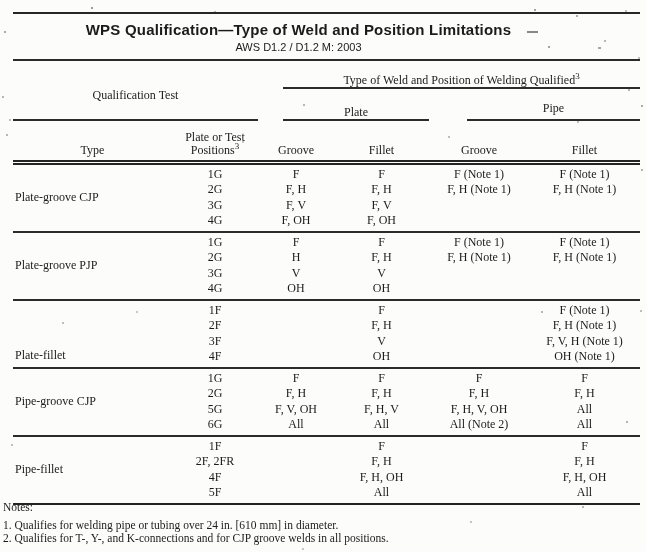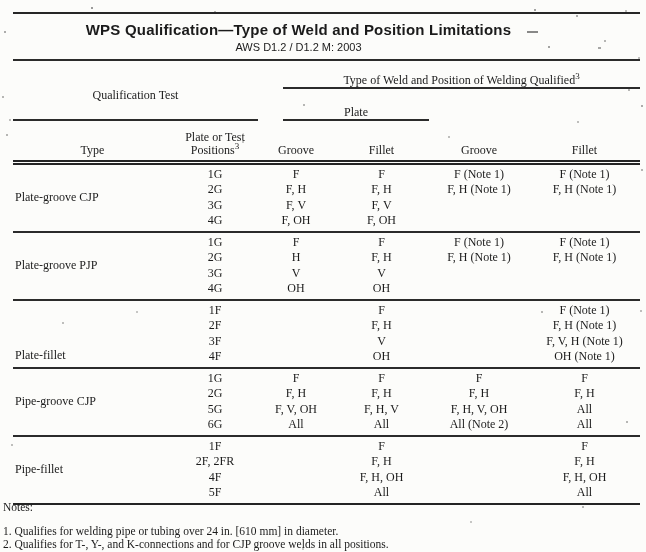--- a/index.html
+++ b/index.html
@@ -37,21 +37,21 @@
   sup{font-size:9px;line-height:0;}
   
   .group{padding:2px 0 3px 0;}
   .group.ruled{border-top:2px solid #2b2b2b;}
   .group{grid-auto-rows:15.25px;}
   .gcell{font-size:12px;line-height:15px;text-align:center;white-space:nowrap;}
   .glabel{text-align:left;align-self:center;padding-left:2px;}
   .tbody-wrap{border-bottom:2.5px solid #242424;}
   
   .notes{position:absolute;left:3px;top:501px;width:620px;font-size:11.5px;line-height:12.5px;}
-  .notes-label{margin-bottom:11px;}
+  .notes-label{margin-bottom:5px;}
   .note-item{margin-top:1px;}
   
   .speckles{position:absolute;left:0;top:0;width:1.6px;height:1.6px;border-radius:50%;
     background:rgba(50,50,50,.0);
     box-shadow:
       91px 7px 0 0 rgba(40,40,40,.55), 214px 11px 0 0 rgba(40,40,40,.4),
       534px 9px 0 0 rgba(40,40,40,.5), 576px 15px 0 0 rgba(40,40,40,.45),
       604px 40px 0 0 rgba(40,40,40,.4), 548px 46px 0 0 rgba(40,40,40,.5),
       638px 57px 0 0 rgba(40,40,40,.35), 4px 31px 0 0 rgba(40,40,40,.45),
       2px 96px 0 0 rgba(40,40,40,.4), 9px 119px 0 0 rgba(40,40,40,.35),
@@ -87,20 +87,21 @@
 
     <div class="thead">
       <div class="cols row-a">
         <div class="hcell span-head">
           <span><span>Type of Weld and Position of Welding Qualified</span><sup>3</sup></span>
         </div>
       </div>
       <div class="cols row-b">
         <div class="hcell qual-test">Qualification Test</div>
         <div class="hcell plate-head">Plate</div>
+        <div class="hcell pipe-head">Pipe</div>
       </div>
       <div class="cols row-c">
         <div class="hcell" style="grid-column:1">Type</div>
         <div class="hcell" style="grid-column:2">
           <span>
             <span>Plate or Test</span><br>
             <span>Positions</span><sup>3</sup>
           </span>
         </div>
         <div class="hcell" style="grid-column:3">Groove</div>

